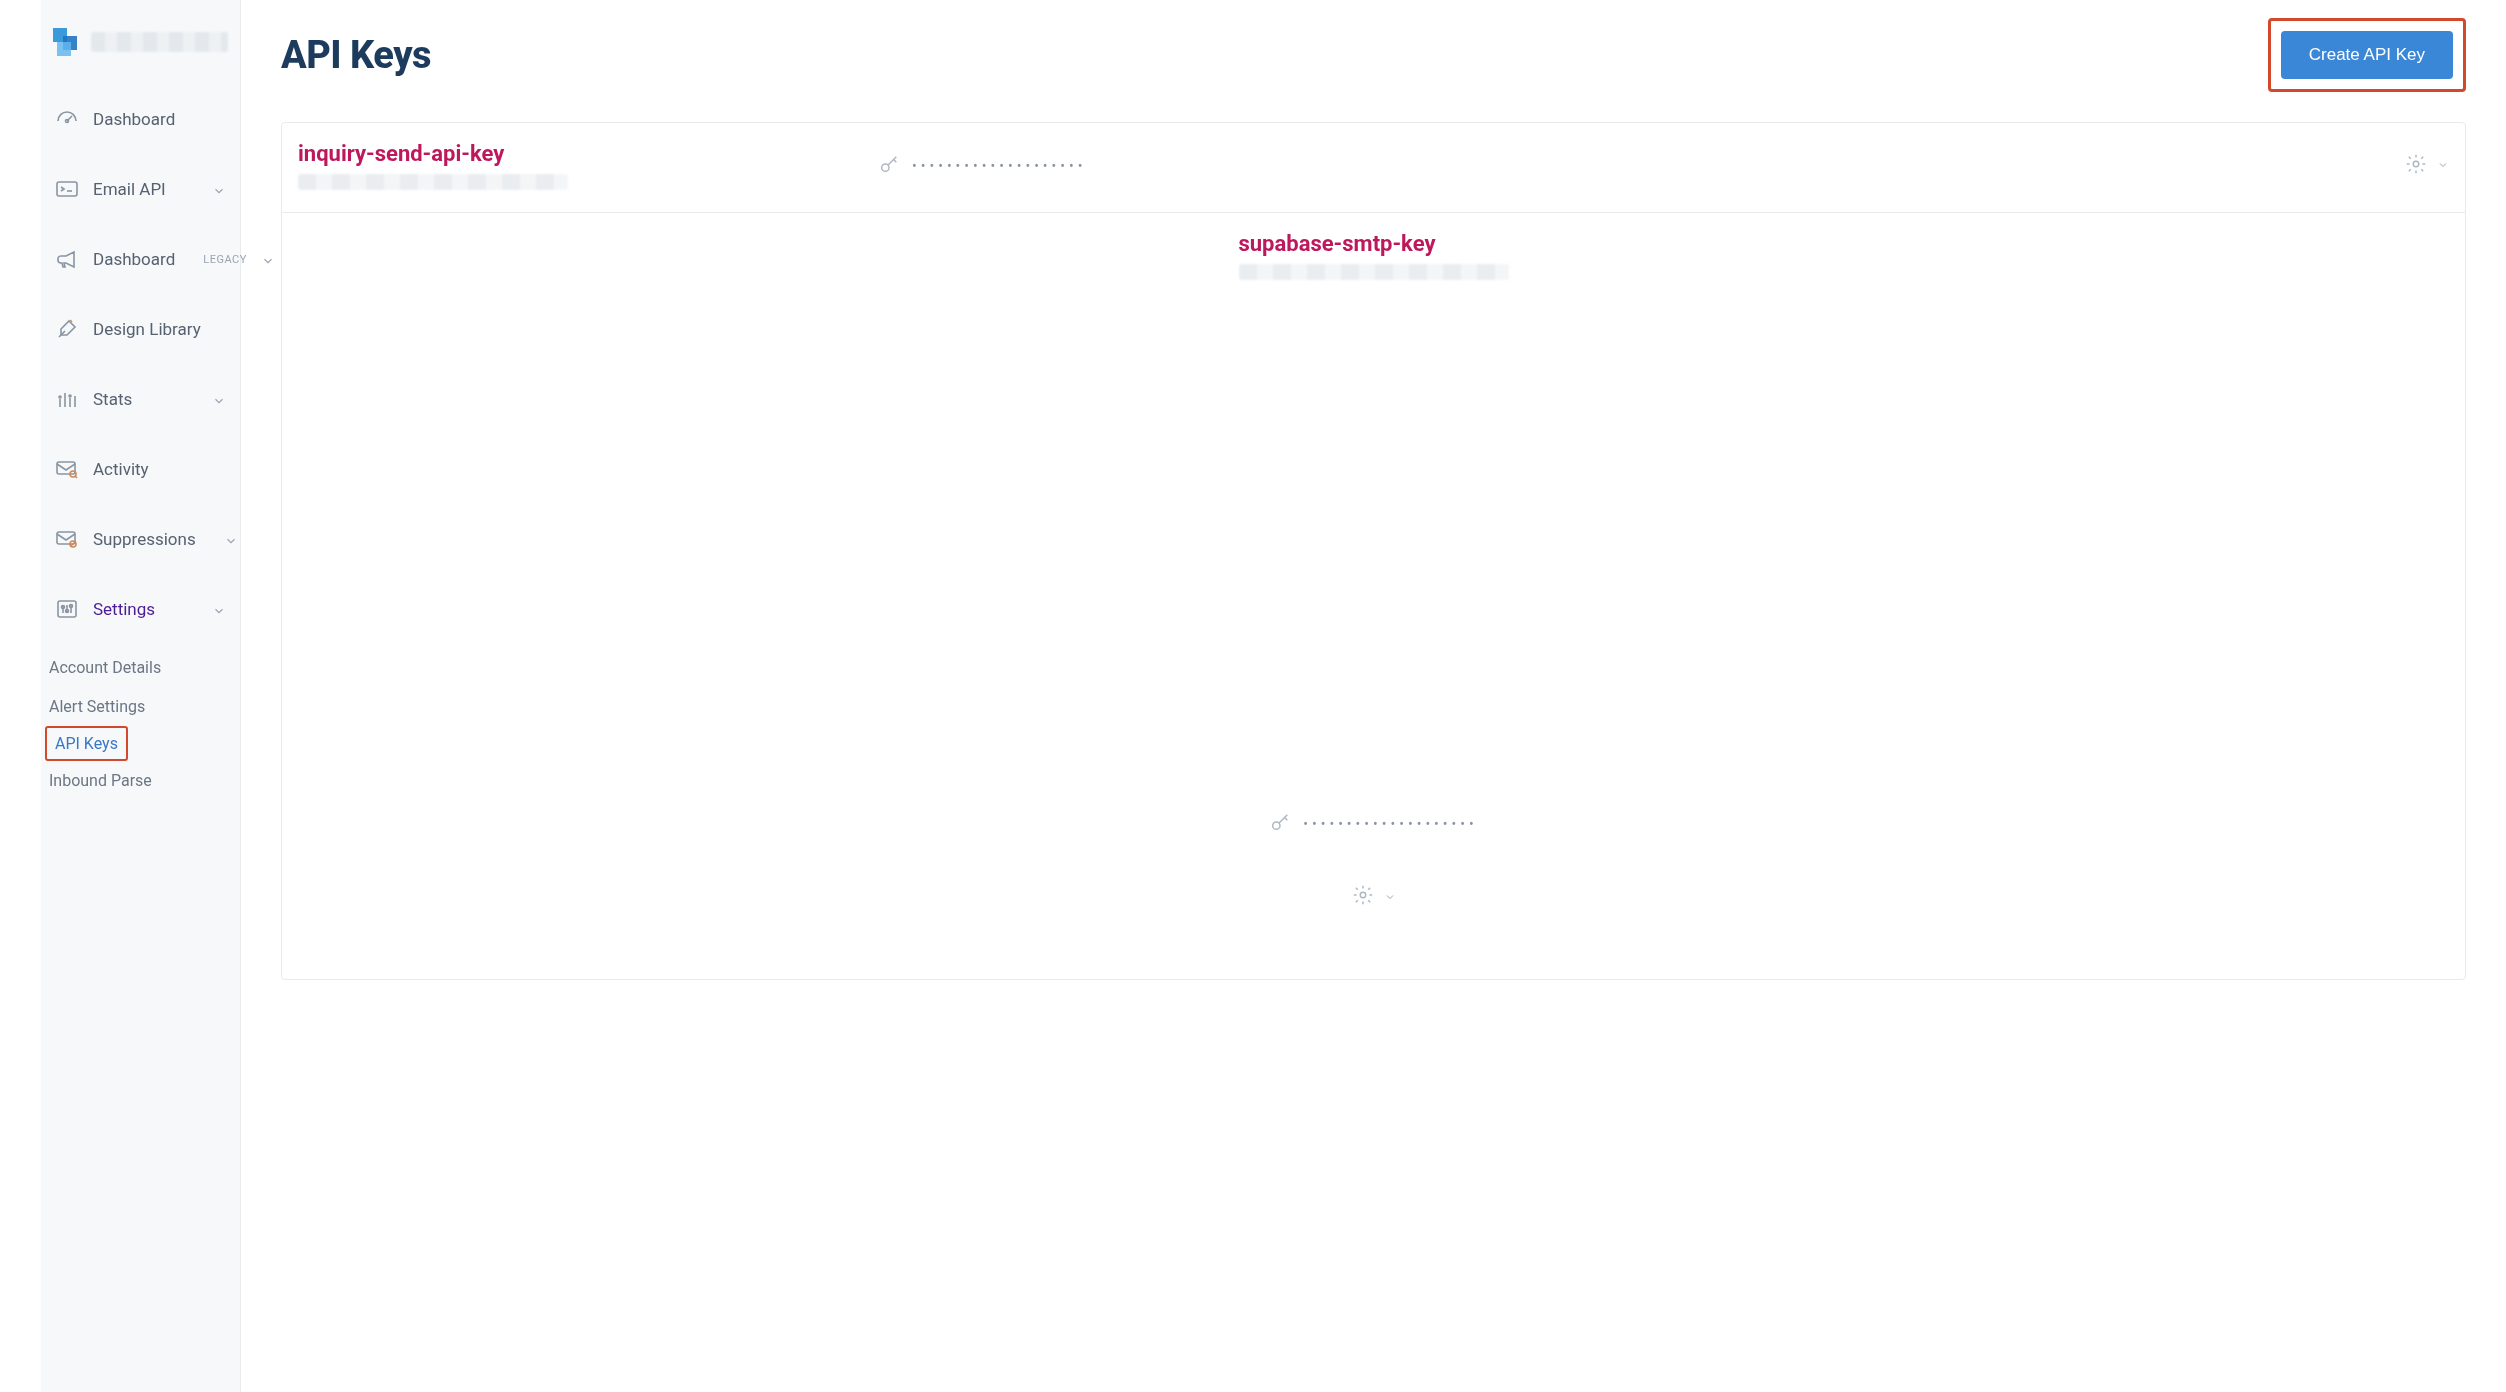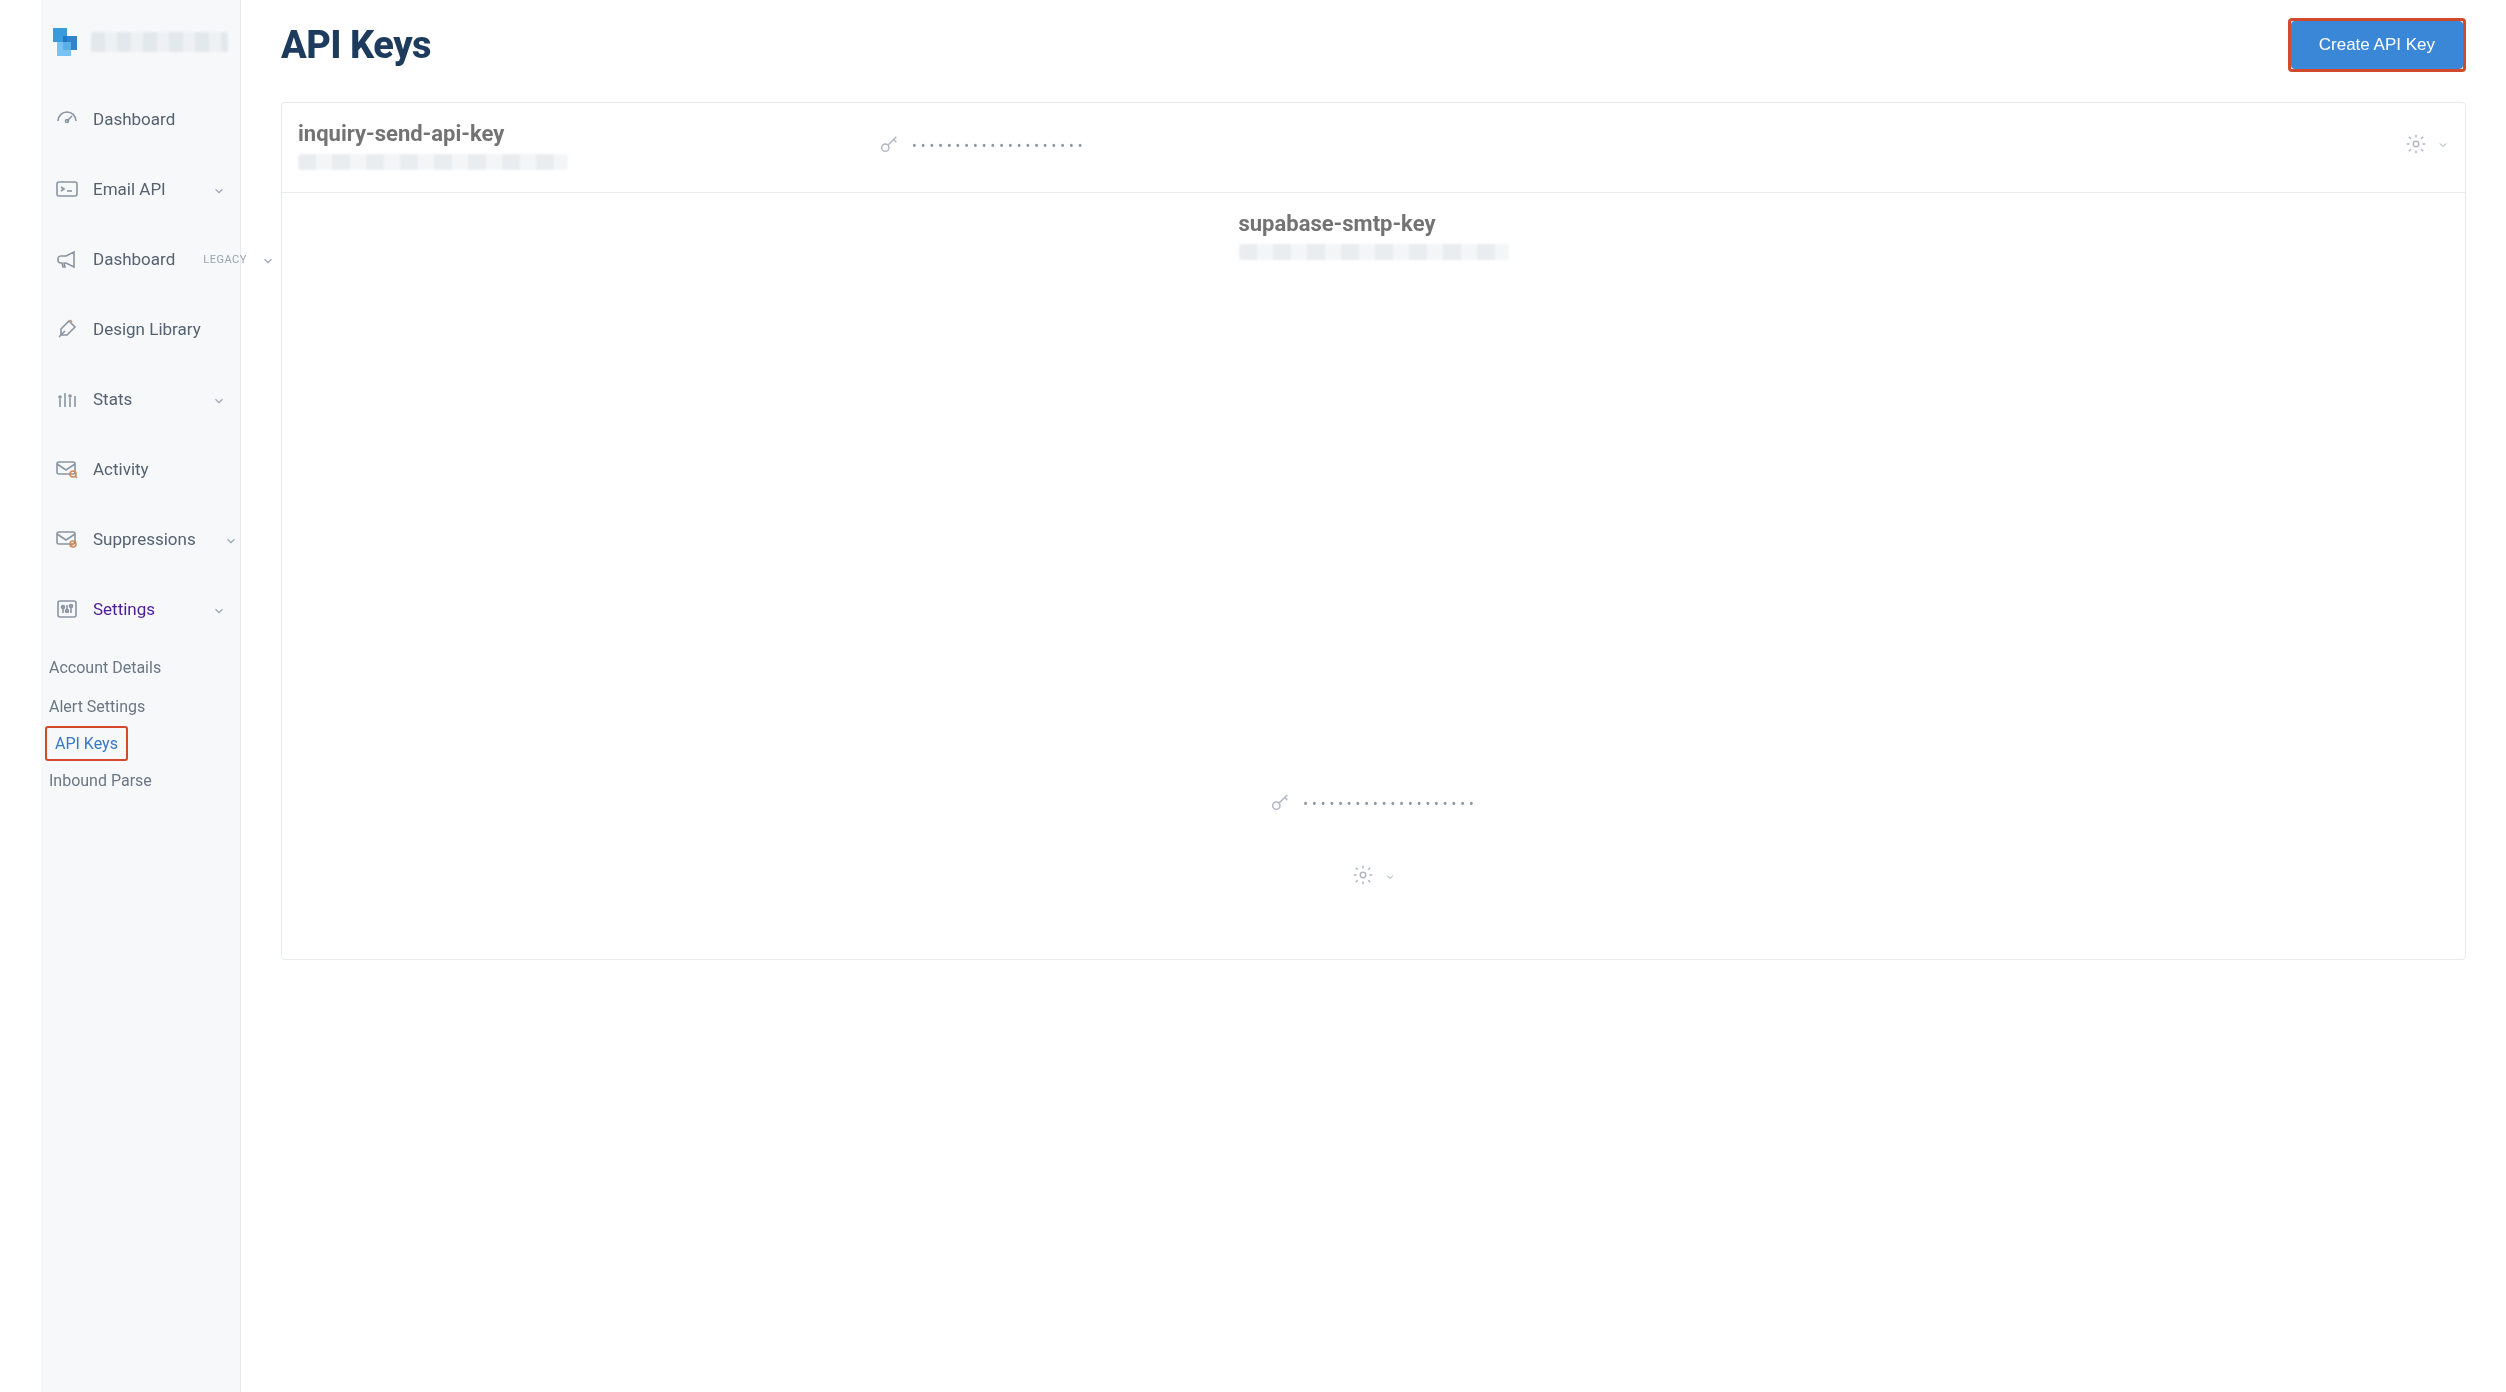--- a/index.html
+++ b/index.html
@@ -69,20 +69,21 @@
   .header {
     display: flex; justify-content: space-between; align-items: center;
     padding-bottom: 30px;
   }
   .page-title {
     font-size: 38px; font-weight: 800; color: #1d3b5c;
     letter-spacing: -.5px;
   }
   .create-wrap {
     border: 3px solid #d24a2b; border-radius: 4px;
+    padding: 10px;
   }
   .btn-primary {
     background: #3a87d8; color: #fff; border: none;
     padding: 14px 28px; font-size: 17px; border-radius: 4px;
     cursor: pointer;
   }
   .list-header {
     display: flex; padding: 14px 16px;
     color: #9aa4b1; font-size: 14px; letter-spacing: 1px; font-weight: 600;
   }
@@ -91,21 +92,21 @@
   .col-action { flex: 0 0 120px; text-align: right; }
   .rows { border: 1px solid #e8ebee; border-radius: 4px; }
   .row {
     display: flex; align-items: center;
     padding: 18px 16px 22px 16px;
     border-bottom: 1px solid #e8ebee;
   }
   .row:last-child { border-bottom: none; flex-direction: column; }
   .row .col-name { display: flex; flex-direction: column; gap: 8px; }
   .row-name {
-    font-size: 22px; font-weight: 700; color: #737373;
+    font-size: 22px; font-weight: 700; color: #be185d;
   }
   .row-sub-blur {
     height: 16px; width: 270px; border-radius: 3px;
     background: repeating-linear-gradient(90deg,#dfe4e9 0 18px,#eef1f4 18px 34px);
     filter: blur(1px); opacity: .65;
   }
   .row .col-key { display: flex; align-items: center; gap: 12px; color: #9aa4b1; }
   .key-dots { letter-spacing: 4px; font-size: 14px; color: #8a95a3; }
   .key-icon svg { width: 22px; height: 22px; stroke: #aeb7c2; fill: none; stroke-width: 1.6; }
   .row .col-action { display: flex; justify-content: flex-end; align-items: center; gap: 10px; }

